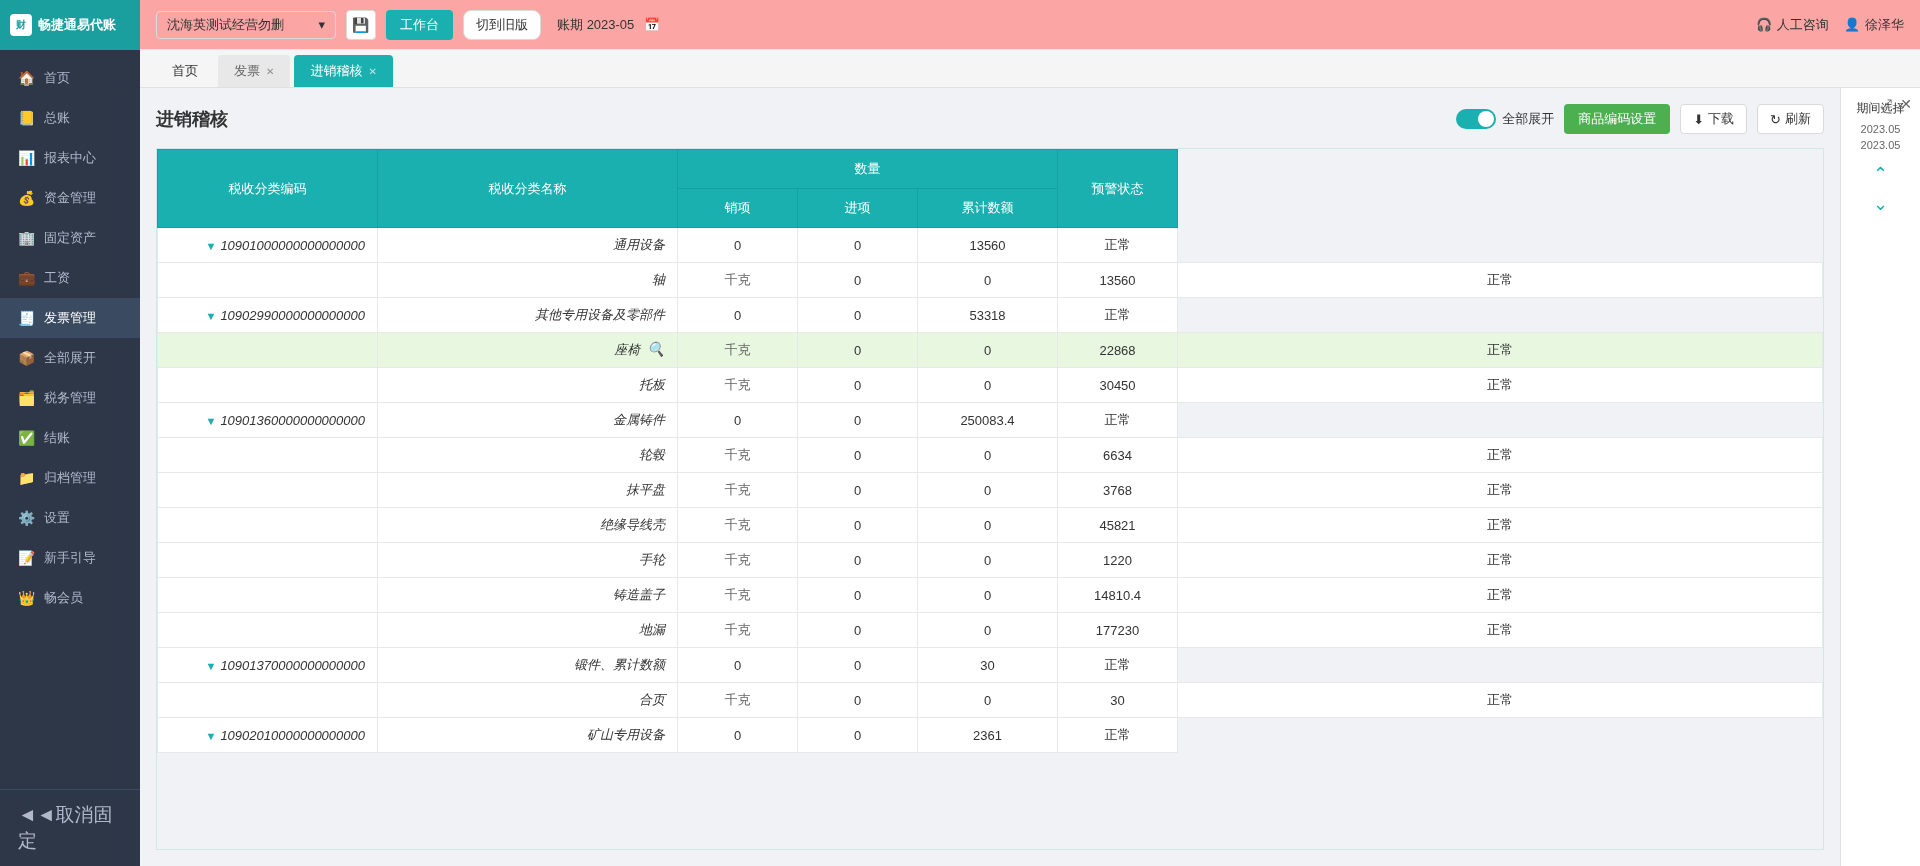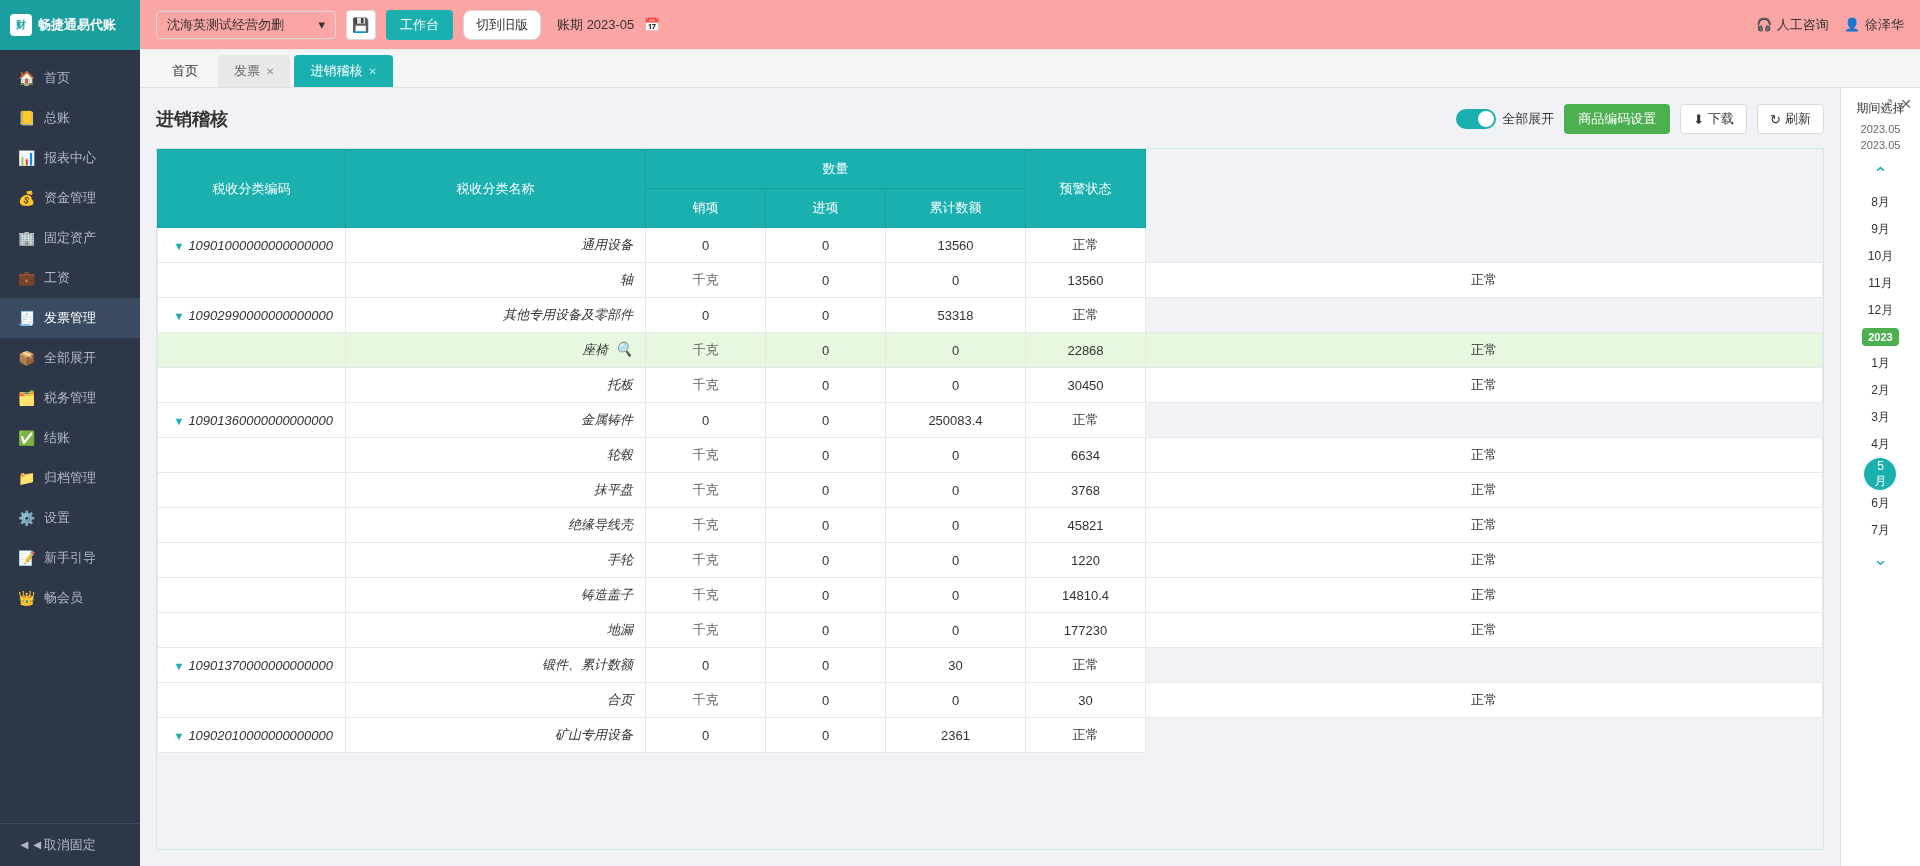--- a/index.html
+++ b/index.html
@@ -48,21 +48,21 @@
     }
     .sidebar-item.active { background: #3a4a60; color: white; }
     .sidebar-item .icon { font-size: 14px; width: 16px; text-align: center; }
     .sidebar-bottom {
       padding: 12px 18px;
       color: #b0b8c9;
       cursor: pointer;
       display: flex;
       align-items: center;
       gap: 8px;
-      font-size: 13px;
+      font-size: 19px;
       border-top: 1px solid #3a4a60;
     }
 
     
     .main { flex: 1; display: flex; flex-direction: column; min-width: 0; }
 
     
     .topbar {
       background: #fca5a5;
       height: 50px;
@@ -480,21 +480,21 @@
             <span>↻</span>
             <span>刷新</span>
           </button>
         </div>
       </div>
 
       <div class="table-container">
         <table>
           <thead>
             <tr>
-              <th rowspan="2" style="width:188px;">税收分类编码</th>
+              <th rowspan="2" style="width:220px;">税收分类编码</th>
               <th rowspan="2" style="width:300px;">税收分类名称</th>
               <th colspan="3">数量</th>
               <th rowspan="2" style="width:120px;">预警状态</th>
             </tr>
             <tr class="sub-header">
               <th style="width:120px;">销项</th>
               <th style="width:120px;">进项</th>
               <th style="width:140px;">累计数额</th>
             </tr>
           </thead>
@@ -646,32 +646,17 @@
 
     <div class="right-panel">
       <span class="close-panel-btn">✕</span>
       <span class="expand-panel-btn">⤢</span>
       <div class="period-title">期间选择</div>
       <div style="font-size:11px; color:#666; text-align:center; padding:2px 0;">2023.05</div>
       <div style="font-size:11px; color:#666; text-align:center; padding:2px 0; margin-bottom:6px;">2023.05</div>
 
       <div class="period-nav">⌃</div>
 
-      <div id="period-months">
-      <div class="period-item">8月</div>
-          <div class="period-item">9月</div>
-          <div class="period-item">10月</div>
-          <div class="period-item">11月</div>
-          <div class="period-item">12月</div>
-          <div class="period-item year-label">2023</div>
-          <div class="period-item">1月</div>
-          <div class="period-item">2月</div>
-          <div class="period-item">3月</div>
-          <div class="period-item">4月</div>
-          <div class="period-item active">5月</div>
-          <div class="period-item">6月</div>
-          <div class="period-item">7月</div>
-        </div>
 
       <div class="period-nav">⌄</div>
     </div>
   </div>
 </div>
 
 </body></html>

